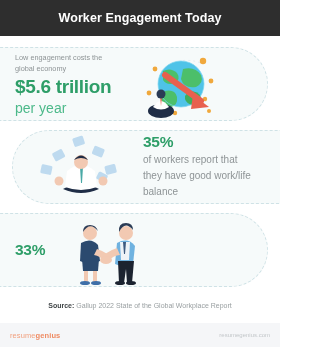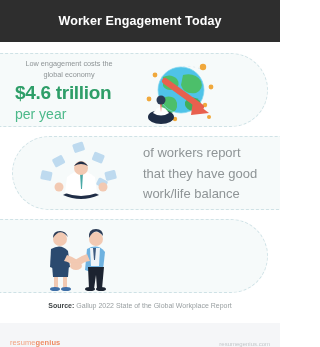--- a/index.html
+++ b/index.html
@@ -4,21 +4,21 @@
 <style>
   html,body{margin:0;padding:0;}
   body{
     width:280px;height:347px;
     background:#ffffff;
     font-family:"Liberation Sans", sans-serif;
     overflow:hidden;
     position:relative;
   }
   .header{
-    height:42px;
+    height:36px;
     background:#2e2e2e;
     display:flex;align-items:center;justify-content:center;
   }
   .header-title{
     color:#ffffff;
     font-size:12.5px;
     font-weight:bold;
     letter-spacing:.1px;
   }
   .cards{
@@ -48,59 +48,58 @@
   #card2{top:94px;}
   #card3{top:177px;}
 
   .txt-block{flex:0 0 auto;}
   .lead{
     color:#8e9496;
     font-size:7.3px;
     line-height:1.55;
     margin:0 0 3px 0;
     max-width:108px;
-    text-align:center;
   }
   .bignum{
     color:#2e9e68;
     font-weight:bold;
     font-size:19px;
     line-height:1.05;
     margin:0;
     letter-spacing:-.3px;
   }
   .bignum.small{font-size:15.5px;}
   .subnote{
     color:#4cb98a;
     font-size:14px;
     margin:3px 0 0 0;
   }
   .body-txt{
     color:#8e9496;
-    font-size:13px;
+    font-size:10px;
     line-height:1.6;
     margin:2px 0 0 0;
     max-width:115px;
   }
   .art{flex:0 0 auto;display:flex;align-items:center;justify-content:center;}
 
   .source{
     position:absolute;
     top:302px;left:0;right:0;
     text-align:center;
     font-size:7px;
     color:#9aa0a2;
   }
   .source b{color:#3f4446;}
   .brandbar{
     position:absolute;
     left:0;right:0;bottom:0;
     height:24px;
     background:#f5f6f8;
-    display:flex;align-items:flex-end;justify-content:space-between;
+    display:flex;align-items:center;justify-content:space-between;
     padding:0 10px;
     box-sizing:border-box;
   }
   .logo{
     font-size:7.5px;
     color:#f2a07e;
     letter-spacing:.1px;
   }
   .logo b{color:#ef8b63;}
   .site{
@@ -113,21 +112,21 @@
 
 <div class="header">
   <div class="header-title">Worker Engagement Today</div>
 </div>
 
 <div class="cards">
 
   <div class="card card-right-round" id="card1">
     <div class="txt-block">
       <p class="lead">Low engagement costs the global economy</p>
-      <p class="bignum">$4.6 trillion</p>
+      <p class="bignum">$5.6 trillion</p>
       <p class="subnote">per year</p>
     </div>
     <div class="art" style="margin-left:8px;">
       <svg width="96" height="70" viewBox="0 0 96 70">
         <g opacity="0.85">
           <path d="M30 22 Q48 6 70 14" stroke="#dfe8ee" stroke-width="1" fill="none" stroke-dasharray="2 3"></path>
           <path d="M26 48 Q46 64 76 52" stroke="#dfe8ee" stroke-width="1" fill="none" stroke-dasharray="2 3"></path>
         </g>
         <circle cx="50" cy="35" r="23" fill="#4fc3e8"></circle>
         <path d="M32 22 q8 -4 14 2 q4 6 -2 10 q-8 3 -12 -3 z" fill="#4cbf6a"></path>
@@ -168,26 +167,28 @@
         <path d="M28 56 q18 -10 36 0 q-18 8 -36 0 z" fill="#1f2d46"></path>
         <path d="M32 38 q14 -12 28 0 l2 16 q-16 6 -32 0 z" fill="#ffffff"></path>
         <path d="M45 34 l3 0 l-1 16 l-1 0 z" fill="#4aa9a6"></path>
         <circle cx="46" cy="29" r="7" fill="#f2c9b2"></circle>
         <path d="M39 27 q7 -9 14 0 q-7 -4 -14 0 z" fill="#1f2d46"></path>
         <circle cx="24" cy="48" r="4.5" fill="#f2c9b2"></circle>
         <circle cx="68" cy="48" r="4.5" fill="#f2c9b2"></circle>
       </svg>
     </div>
     <div class="txt-block">
+      <p class="bignum small">35%</p>
       <p class="body-txt">of workers report that they have good work/life balance</p>
     </div>
   </div>
 
   <div class="card card-right-round" id="card3">
     <div class="txt-block">
+      <p class="bignum small">33%</p>
     </div>
     <div class="art" style="margin-left:14px;">
       <svg width="86" height="70" viewBox="0 0 86 70">
 
         <path d="M22 28 q10 -6 17 2 l2 16 q-10 5 -20 0 z" fill="#2b4a6f"></path>
         <path d="M23 44 l17 0 l-1 12 l-15 0 z" fill="#2b4a6f"></path>
         <path d="M25 56 l4 0 l0 12 l-4 0 z" fill="#f2c9b2"></path>
         <path d="M34 56 l4 0 l0 12 l-4 0 z" fill="#f2c9b2"></path>
         <ellipse cx="26" cy="68" rx="5" ry="2" fill="#3f6fa8"></ellipse>
         <ellipse cx="37" cy="68" rx="5" ry="2" fill="#3f6fa8"></ellipse>

